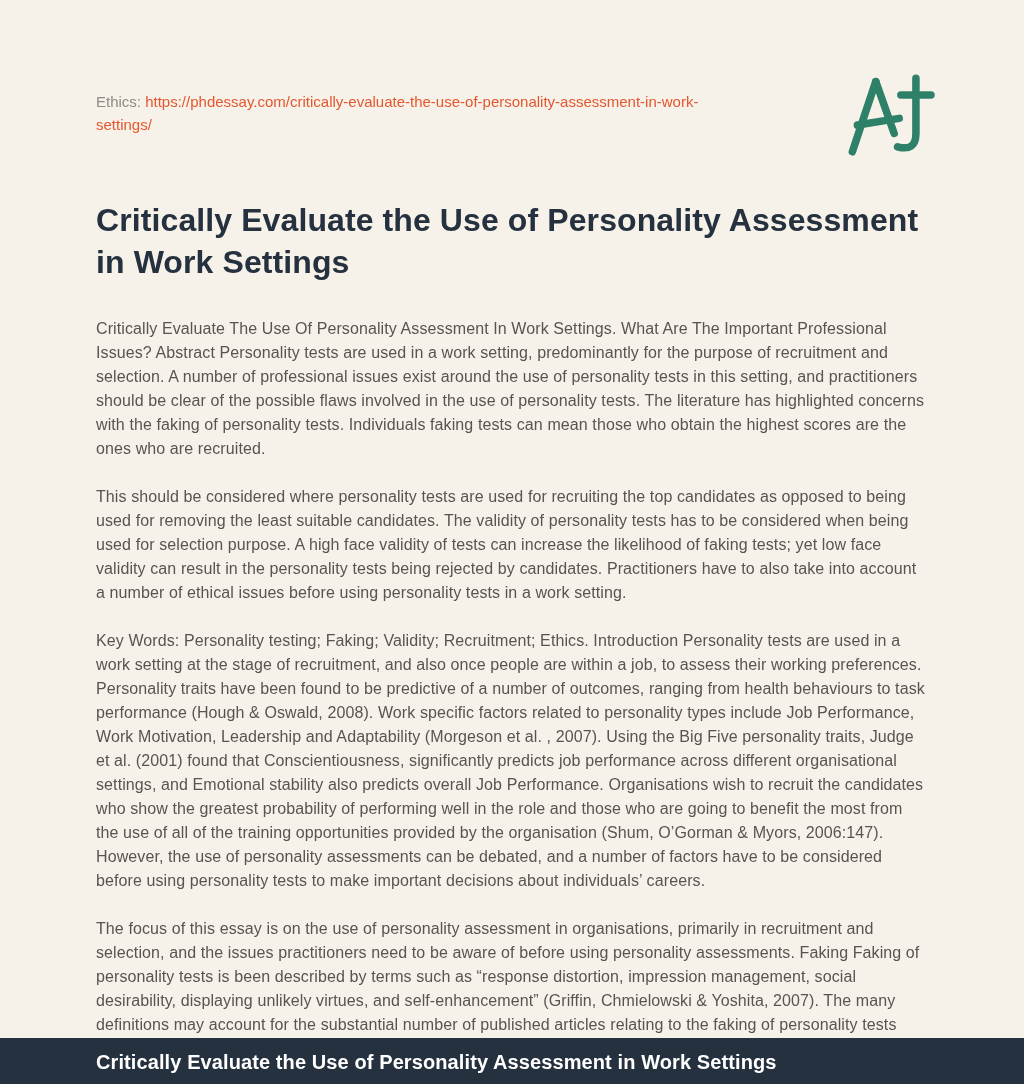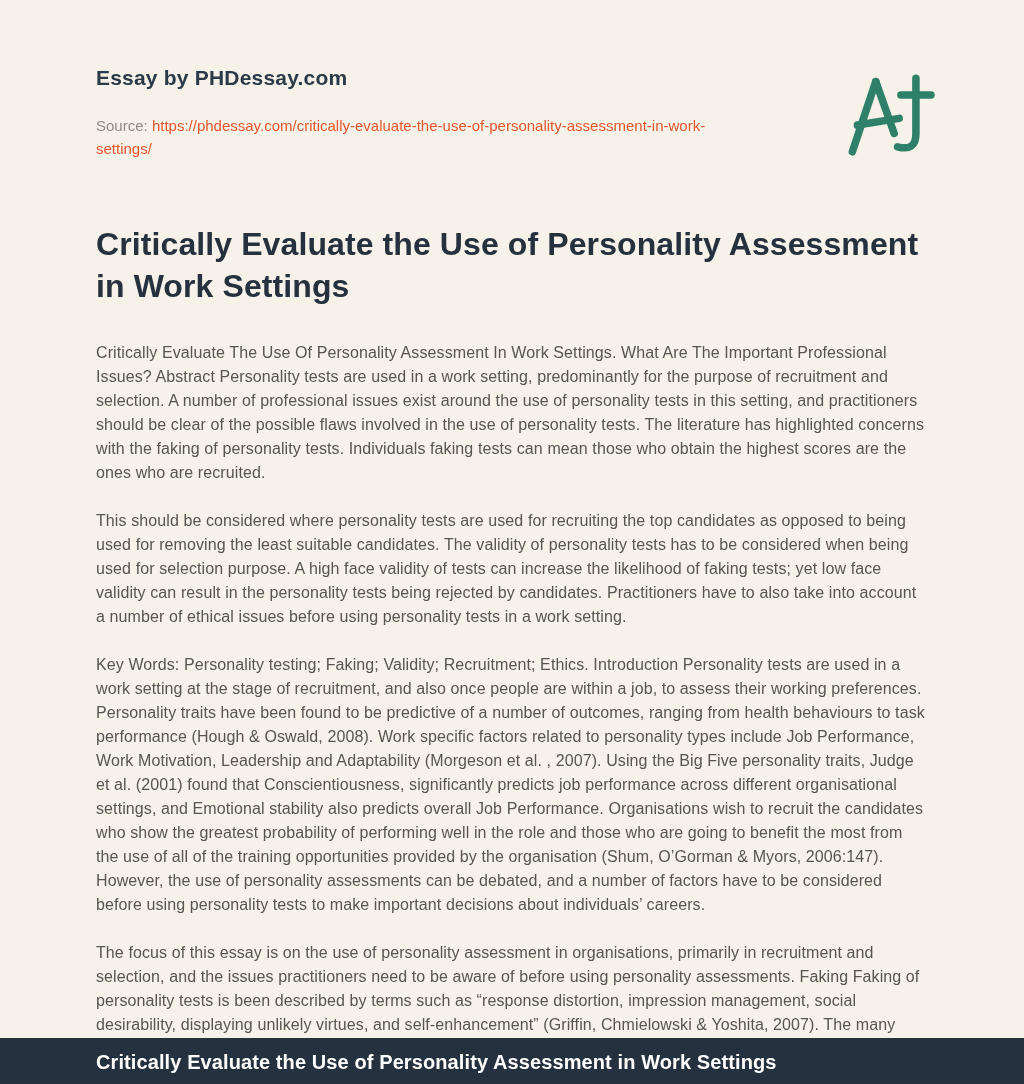--- a/index.html
+++ b/index.html
@@ -75,24 +75,23 @@
     font-weight: 700;
     letter-spacing: 0.1px;
     white-space: nowrap;
   }
 </style>
 </head>
 <body>
 
 <div class="page">
 
-  <div class="byline">Essay by PHDessay.com</div>
 
   <div class="source-block">
-    <span>Source:</span>
+    <span>Ethics:</span>
     <a class="source-link">https://phdessay.com/critically-evaluate-the-use-of-personality-assessment-in-work-settings/</a>
   </div>
 
   <div class="logo">
     <svg width="92" height="90" viewBox="0 0 110 104" xmlns="http://www.w3.org/2000/svg">
       <g stroke="#2e8069" stroke-width="9" fill="none" stroke-linecap="round" stroke-linejoin="round">
 
         <path d="M38 12 L10 96"></path>
 
         <path d="M38 12 L60 74"></path>

